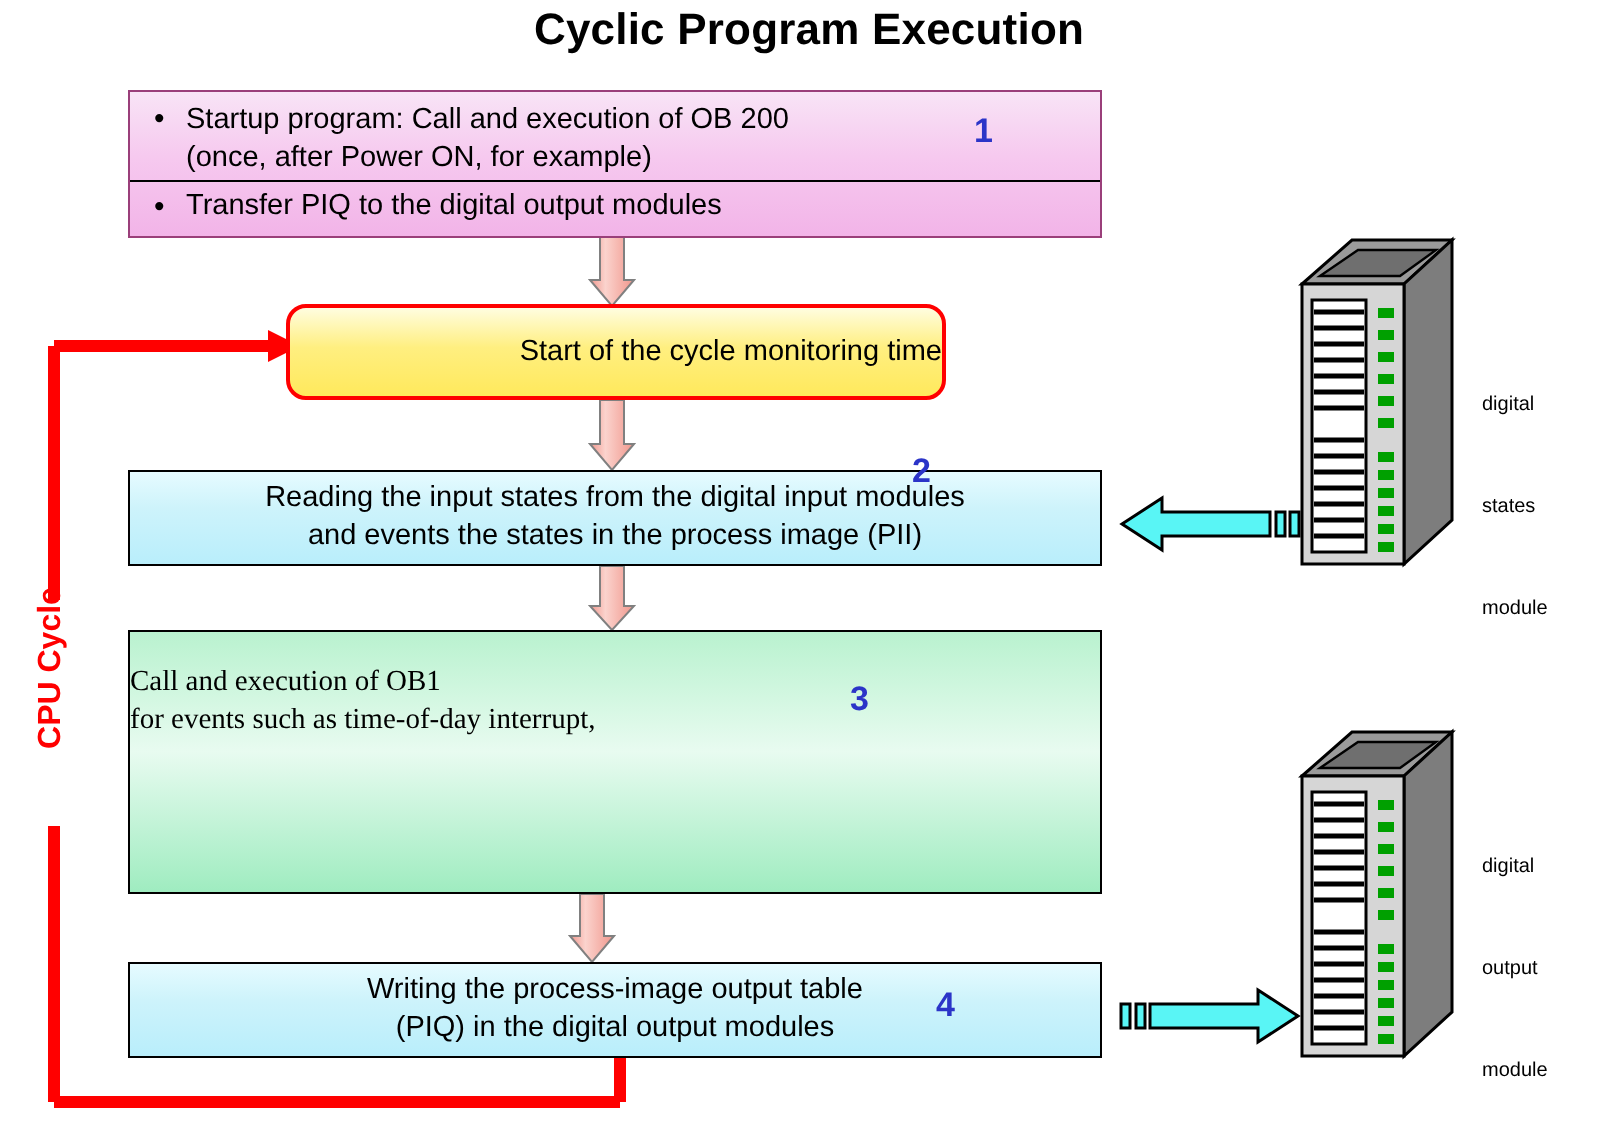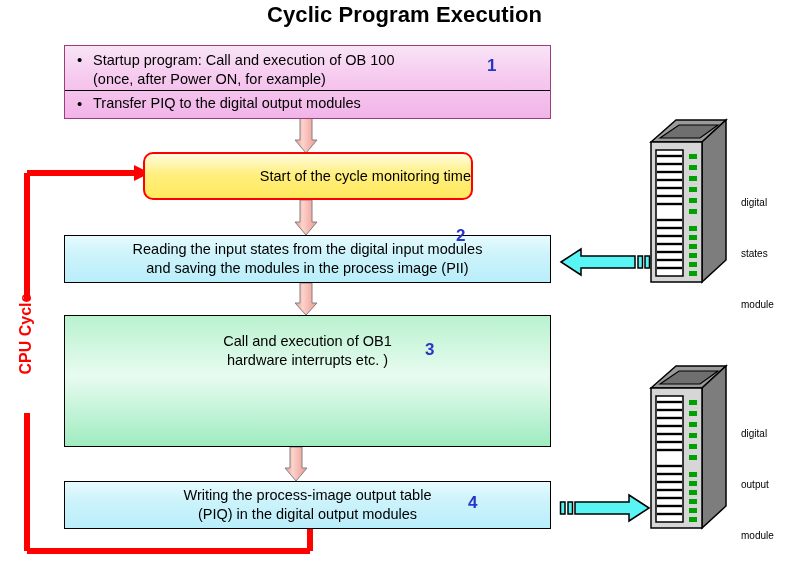--- a/index.html
+++ b/index.html
@@ -102,24 +102,25 @@
   }
 
   
   #box-ob1 {
     left: 64px;
     top: 315px;
     width: 487px;
     height: 132px;
     border-color: #000000;
     background: linear-gradient(to bottom, #b9f2cf 0%, #e8fbf0 46%, #9fecc0 100%);
-    align-items: center;
+    align-items: flex-start;
     text-align: center;
     justify-content: flex-start;
     padding-top: 16px;
+    font-family: Liberation Serif, serif;
   }
   #box-ob1 .blk2 { margin-top: 18px; }
 
   
   #box-write-outputs {
     left: 64px;
     top: 481px;
     width: 487px;
     height: 48px;
     border-color: #000000;
@@ -218,46 +219,46 @@
   </svg>
 
   <svg class="down-arrow" style="left:284px; top:447px;" width="24" height="35" viewBox="0 0 24 35" xmlns="http://www.w3.org/2000/svg">
     <polygon points="6,0 18,0 18,21 23,21 12,34 1,21 6,21" fill="url(#sg1)" stroke="#808080" stroke-width="1"></polygon>
   </svg>
 
   <div class="box" id="box-startup">
     <div class="bullet-row" id="bullet-row-1">
       <span class="bullet-dot">•</span>
       <span class="bullet-text">
-        <span class="bullet-line">Startup program: Call and execution of OB 100</span>
+        <span class="bullet-line">Startup program: Call and execution of OB 200</span>
         <span class="bullet-line">(once, after Power ON, for example)</span>
       </span>
     </div>
     <div class="bullet-row" id="bullet-row-2">
       <span class="bullet-dot">•</span>
       <span class="bullet-text">
         <span class="bullet-line">Transfer PIQ to the digital output modules</span>
       </span>
     </div>
   </div>
   <div class="step-num" id="step-num-1">1</div>
 
   <div class="box" id="box-cycle-start">
     <span class="box-line">Start of the cycle monitoring time</span>
   </div>
 
   <div class="box" id="box-read-inputs">
     <span class="box-line">Reading the input states from the digital input modules</span>
-    <span class="box-line">and saving the modules in the process image (PII)</span>
+    <span class="box-line">and events the states in the process image (PII)</span>
   </div>
   <div class="step-num" id="step-num-2">2</div>
 
   <div class="box" id="box-ob1">
     <span class="box-line">Call and execution of OB1</span>
-    <span class="box-line">hardware interrupts etc. )</span>
+    <span class="box-line">for events such as time-of-day interrupt,</span>
   </div>
   <div class="step-num" id="step-num-3">3</div>
 
   <div class="box" id="box-write-outputs">
     <span class="box-line">Writing the process-image output table</span>
     <span class="box-line">(PIQ) in the digital output modules</span>
   </div>
   <div class="step-num" id="step-num-4">4</div>
 
   <svg class="signal-arrow" style="left:559px; top:246px;" width="92" height="32" viewBox="0 0 92 32" xmlns="http://www.w3.org/2000/svg">

